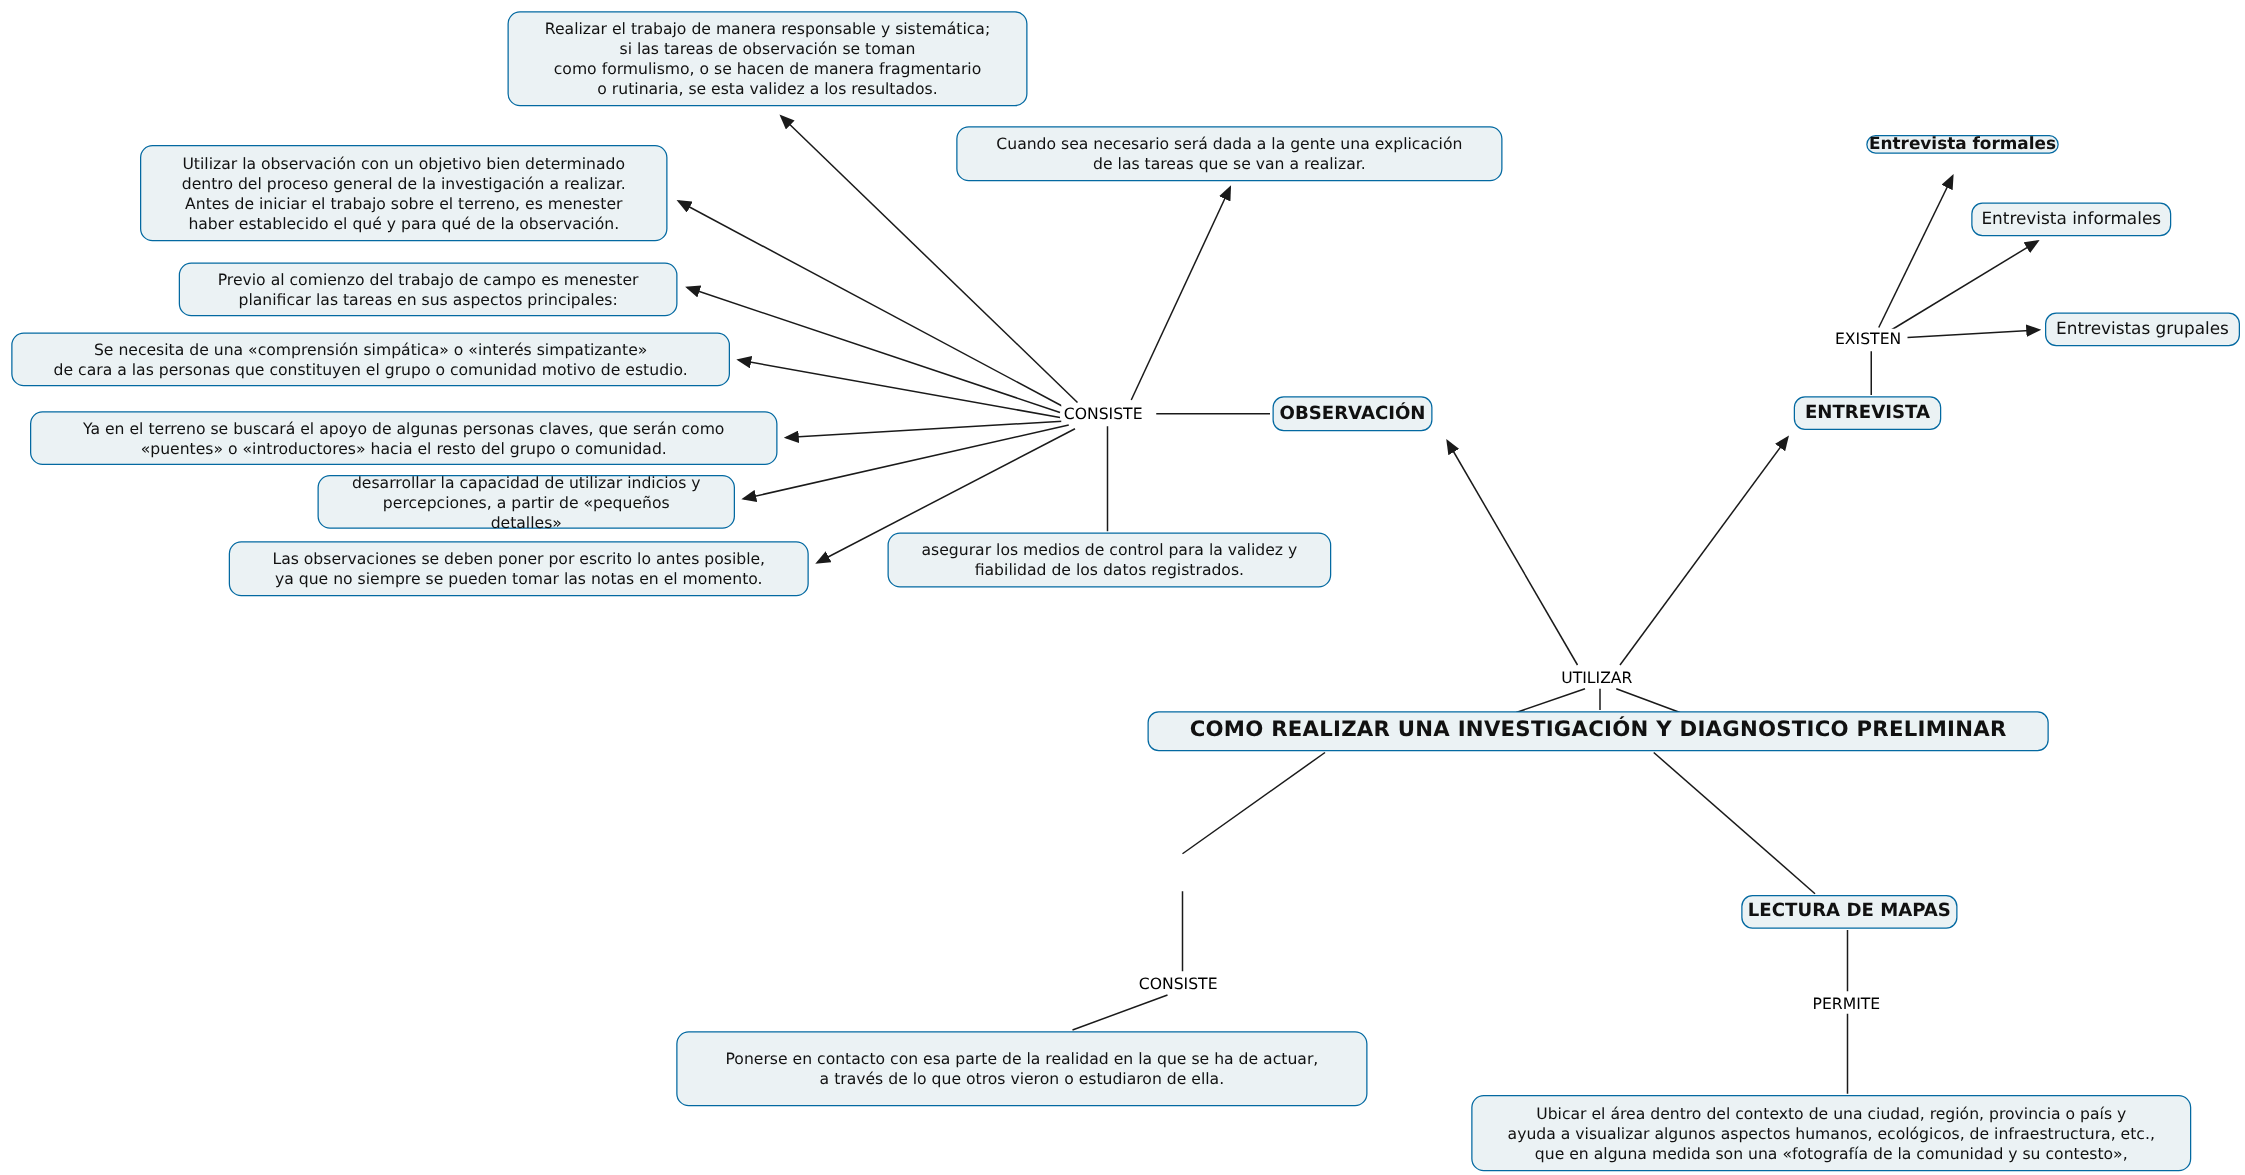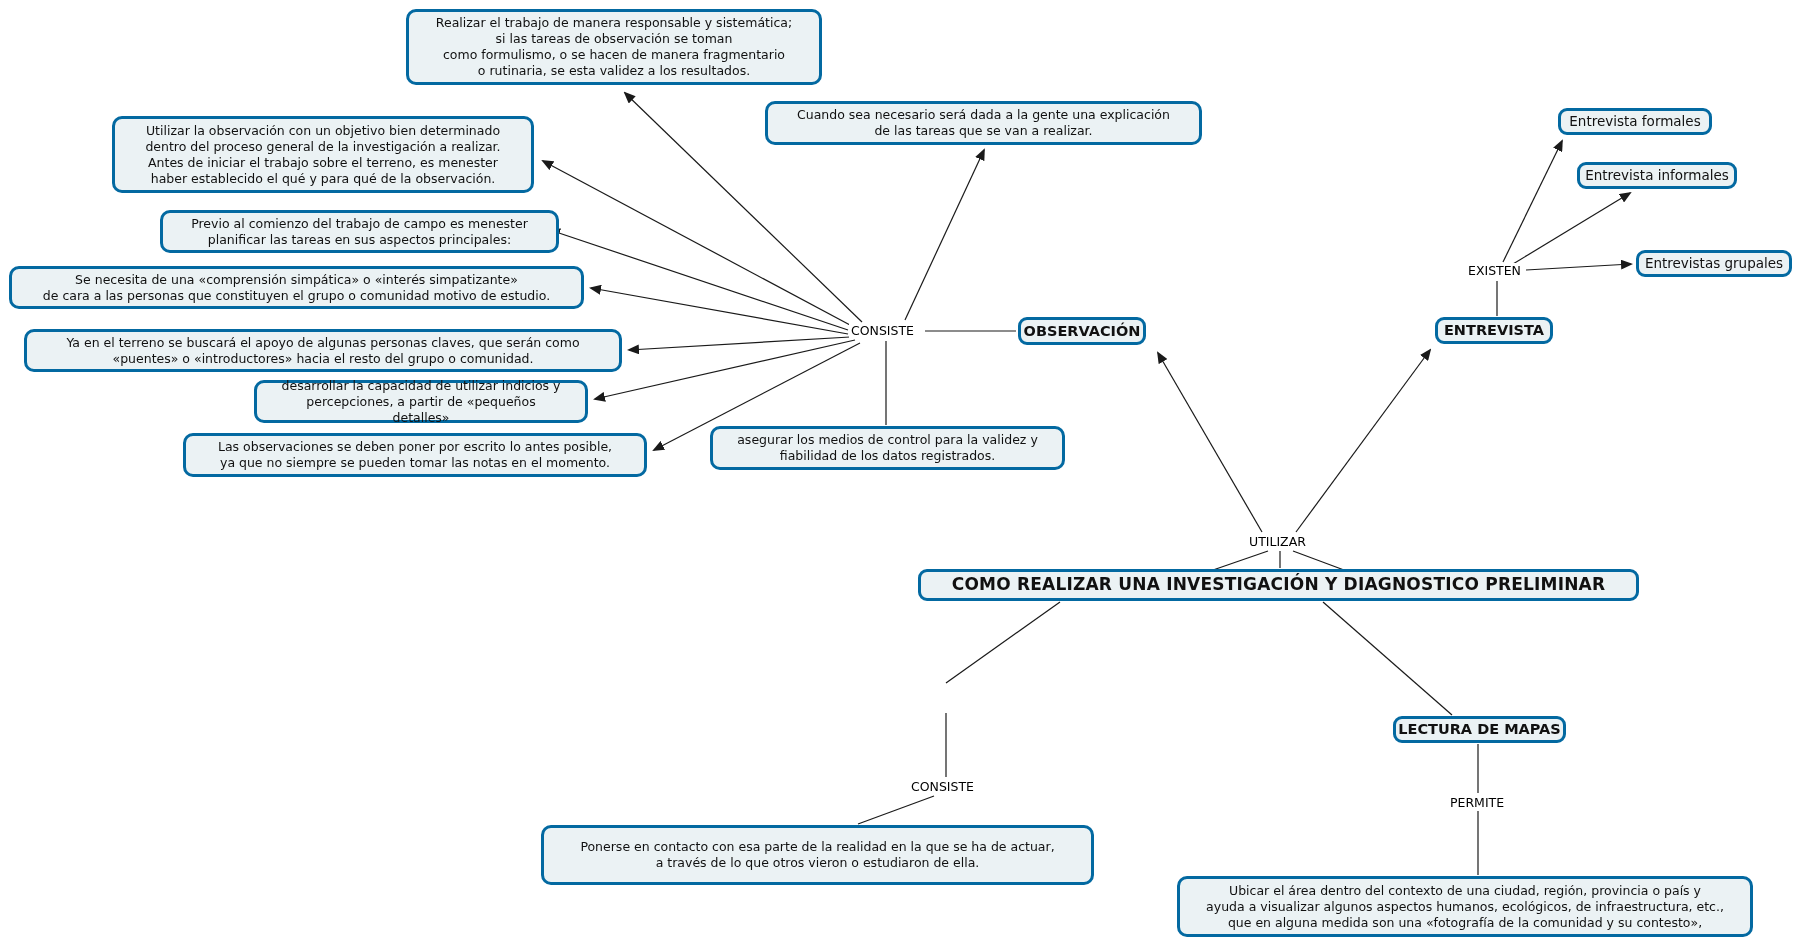--- a/index.html
+++ b/index.html
@@ -12,21 +12,21 @@
     overflow:hidden;
   }
   #wires{position:absolute;left:0;top:0;pointer-events:none;}
   .node{
     position:absolute;
     box-sizing:border-box;
     display:flex;align-items:center;justify-content:center;
     text-align:center;
     white-space:pre-line;
     background:#ebf2f4;
-    border:3px solid #0369a1;
+    border:1px solid #0369a1;
     border-radius:10px;
     font-size:12.5px;
     line-height:1.28;
     padding:3px 23px;
   }
   .concept{
     font-weight:bold;
     font-size:14.5px;
     white-space:nowrap;
     border-radius:9px;
@@ -88,21 +88,21 @@
 o rutinaria, se esta validez a los resultados.</div>
 
   <div class="node" style="left:765px;top:101px;width:437px;height:44px;">Cuando sea necesario será dada a la gente una explicación
 de las tareas que se van a realizar.</div>
 
   <div class="node" style="left:112px;top:116px;width:422px;height:77px;">Utilizar la observación con un objetivo bien determinado
 dentro del proceso general de la investigación a realizar.
 Antes de iniciar el trabajo sobre el terreno, es menester
 haber establecido el qué y para qué de la observación.</div>
 
-  <div class="node" style="left:160px;top:210px;width:399px;height:43px;">Previo al comienzo del trabajo de campo es menester
+  <div class="node" style="left:143px;top:210px;width:399px;height:43px;">Previo al comienzo del trabajo de campo es menester
 planificar las tareas en sus aspectos principales:</div>
 
   <div class="node" style="left:9px;top:266px;width:575px;height:43px;">Se necesita de una «comprensión simpática» o «interés simpatizante»
 de cara a las personas que constituyen el grupo o comunidad motivo de estudio.</div>
 
   <div class="node" style="left:24px;top:329px;width:598px;height:43px;">Ya en el terreno se buscará el apoyo de algunas personas claves, que serán como
 «puentes» o «introductores» hacia el resto del grupo o comunidad.</div>
 
   <div class="node" style="left:254px;top:380px;width:334px;height:43px;">desarrollar la capacidad de utilizar indicios y
 percepciones, a partir de «pequeños detalles»</div>
@@ -122,21 +122,21 @@
 
   <div class="node concept main" style="left:918px;top:569px;width:721px;height:32px;">COMO REALIZAR UNA INVESTIGACIÓN Y DIAGNOSTICO PRELIMINAR</div>
 
   <div class="node concept" style="left:1018px;top:317px;width:128px;height:28px;">OBSERVACIÓN</div>
 
   <div class="node concept" style="left:1435px;top:317px;width:118px;height:27px;">ENTREVISTA</div>
 
 
   <div class="node concept" style="left:1393px;top:716px;width:173px;height:27px;">LECTURA DE MAPAS</div>
 
-  <div class="node concept small" style="left:1558px;top:108px;width:154px;height:27px;">Entrevista formales</div>
+  <div class="node concept small" style="left:1493px;top:108px;width:154px;height:15px;font-weight:bold;">Entrevista formales</div>
 
   <div class="node concept small" style="left:1577px;top:162px;width:160px;height:27px;">Entrevista informales</div>
 
   <div class="node concept small" style="left:1636px;top:250px;width:156px;height:27px;">Entrevistas grupales</div>
 
   <div class="linklabel" style="left:849px;top:323px;">CONSISTE</div>
 
   <div class="linklabel" style="left:1466px;top:263px;">EXISTEN</div>
 
   <div class="linklabel" style="left:1247px;top:534px;">UTILIZAR</div>

